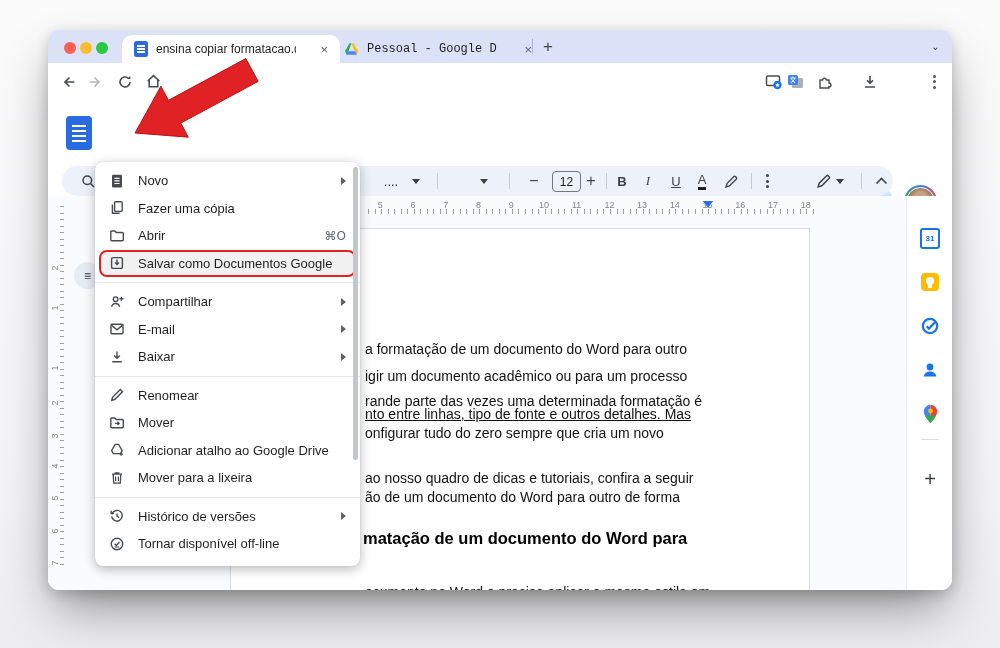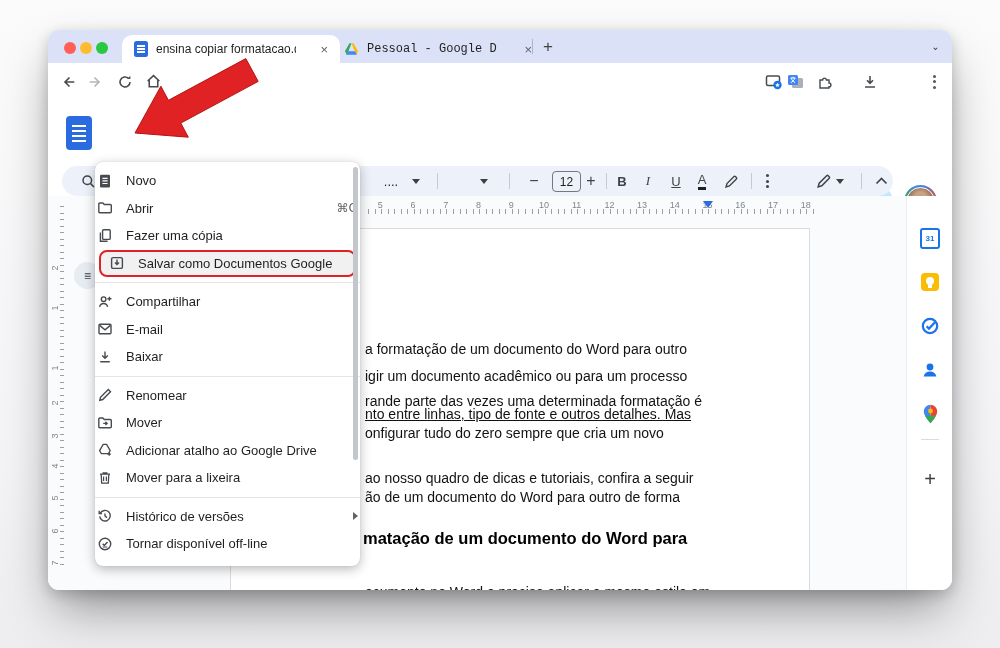--- a/index.html
+++ b/index.html
@@ -77,21 +77,21 @@
   .sri{position:absolute;left:13px;width:20px;height:36px;display:flex;align-items:center;justify-content:center;}
   .cal{width:17px;height:17px;border:2px solid #1a73e8;border-radius:3px;color:#1a73e8;font-size:8px;font-weight:bold;
        display:flex;align-items:center;justify-content:center;background:#fff;}
   .keep{width:18px;height:18px;background:#fbbc04;border-radius:4px;position:relative;}
   .keep:before{content:"";position:absolute;left:5px;top:3.5px;width:8px;height:8px;background:#fff;border-radius:50%;}
   .keep:after{content:"";position:absolute;left:7px;top:11px;width:4px;height:3.5px;background:#fff;}
   .srdiv{position:absolute;left:14px;width:18px;height:1px;background:#dadce0;}
   
   .filemenu{position:absolute;left:47px;top:132px;width:265px;background:#fff;border-radius:8px;
             box-shadow:0 3px 12px rgba(0,0,0,.28),0 0 1px rgba(0,0,0,.2);padding:5px 0 8px;z-index:30;}
-  .fmi{height:27.5px;display:flex;align-items:center;padding:0 2px;font-size:13px;color:#1f1f1f;}
+  .fmi{height:27.5px;display:flex;align-items:center;padding:0 14px;font-size:13px;color:#1f1f1f;}
   .fmi .lbl{margin-left:13px;}
   .fmi .right{margin-left:auto;color:#5f6368;font-size:12px;display:flex;align-items:center;}
   .subarr{width:0;height:0;border-top:4px solid transparent;border-bottom:4px solid transparent;border-left:5px solid #5f6368;}
   .msep{height:1px;background:#e3e5e8;margin:5px 0;}
   .fmi.hl{border:2px solid #e02224;border-radius:8px;background:#f1f1f2;margin:0 4px;padding:0 8px;height:23.5px;}
   .mk{font-family:"DejaVu Sans",sans-serif;}
   .mscroll{position:absolute;right:2.5px;top:5px;width:5px;height:293px;background:#c3c6cb;border-radius:3px;}
   
   .redarrow{position:absolute;left:72px;top:25px;z-index:50;pointer-events:none;}
   svg.ic{display:block;}
@@ -417,31 +417,31 @@
             <rect x="3" y="1.8" width="10" height="12.6" rx="1.2" fill="#474b50"></rect>
             <path d="M5.4 5.3h5.2M5.4 7.9h5.2M5.4 10.5h5.2" stroke="#fff" stroke-width="1.2"></path>
           </svg>
       <span class="lbl">Novo</span>
       <span class="right">
             <span class="subarr"></span>
           </span>
     </div>
     <div class="fmi">
       <svg class="ic" width="16" height="16" viewBox="0 0 16 16">
+            <rect x="5.6" y="1.8" width="7.6" height="9.6" rx="1" fill="none" stroke="#474b50" stroke-width="1.4"></rect>
+            <path d="M3.4 4.6v8.6h7.2" fill="none" stroke="#474b50" stroke-width="1.4"></path>
+          </svg>
+      <span class="lbl">Fazer uma cópia</span>
+    </div>
+    <div class="fmi">
+      <svg class="ic" width="16" height="16" viewBox="0 0 16 16">
             <path d="M1.8 4c0-.6.4-1 1-1h3l1.5 1.5h6c.6 0 1 .4 1 1v6.3c0 .6-.4 1-1 1H2.8c-.6 0-1-.4-1-1z" fill="none" stroke="#474b50" stroke-width="1.4"></path>
           </svg>
       <span class="lbl">Abrir</span>
       <span class="right mk">⌘O</span>
-    </div>
-    <div class="fmi">
-      <svg class="ic" width="16" height="16" viewBox="0 0 16 16">
-            <rect x="5.6" y="1.8" width="7.6" height="9.6" rx="1" fill="none" stroke="#474b50" stroke-width="1.4"></rect>
-            <path d="M3.4 4.6v8.6h7.2" fill="none" stroke="#474b50" stroke-width="1.4"></path>
-          </svg>
-      <span class="lbl">Fazer uma cópia</span>
     </div>
     <div class="fmi hl">
       <svg class="ic" width="16" height="16" viewBox="0 0 16 16">
             <rect x="2.6" y="2.6" width="10.8" height="10.8" rx="1.5" fill="none" stroke="#474b50" stroke-width="1.4"></rect>
             <path d="M8 4.6v4.6M6 7.4 8 9.4l2-2" fill="none" stroke="#474b50" stroke-width="1.4"></path>
           </svg>
       <span class="lbl">Salvar como Documentos Google</span>
     </div>
     <div class="msep"></div>
     <div class="fmi">

